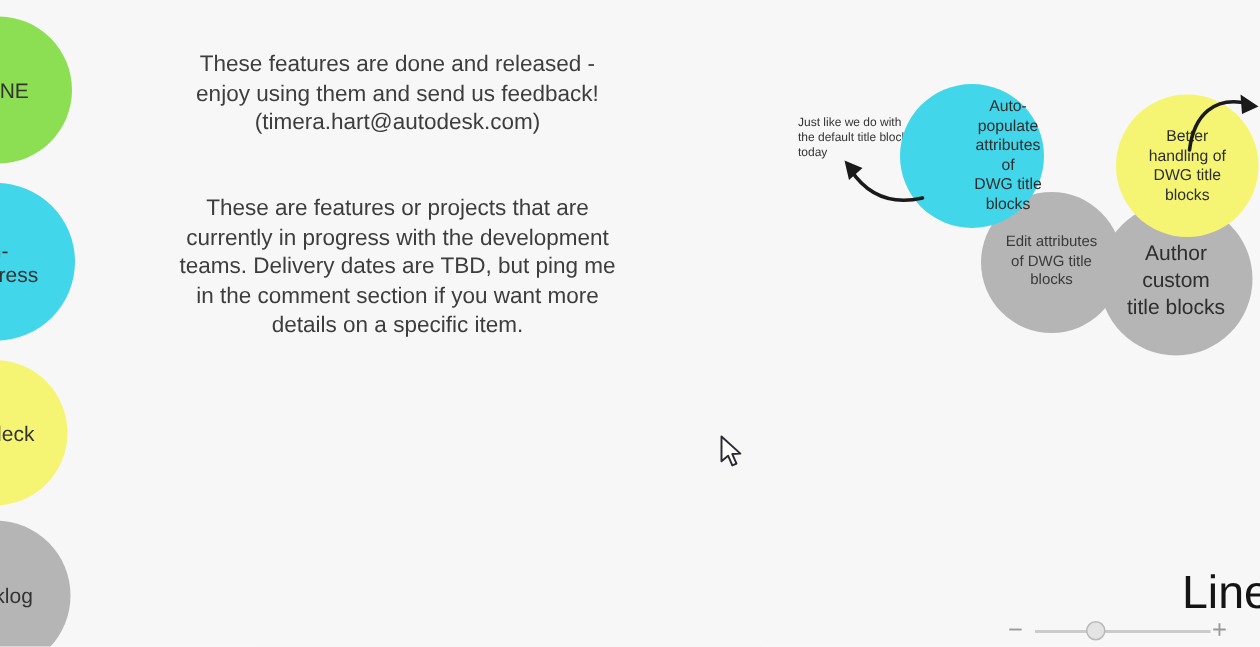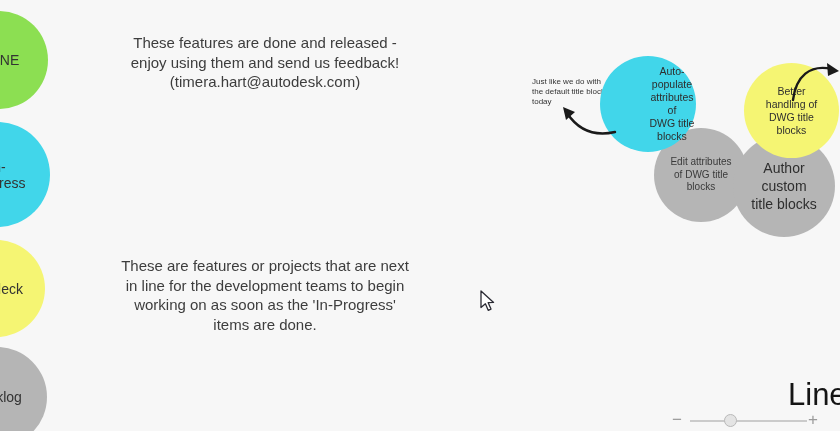--- a/index.html
+++ b/index.html
@@ -91,24 +91,25 @@
   <div class="legend-circle c-ondeck" style="background-color: rgb(245, 245, 115);">
     <span class="lbl">On-deck</span>
   </div>
   <div class="legend-circle c-backlog" style="background-color: rgb(181, 181, 181);">
     <span class="lbl">Backlog</span>
   </div>
 
   <div class="legend-desc d0">These features are done and released -
 enjoy using them and send us feedback!
 (timera.hart@autodesk.com)</div>
-  <div class="legend-desc d2">These are features or projects that are next
-in line for the development teams to begin
-working on as soon as the 'In-Progress'
-items are done.</div>
+  <div class="legend-desc d1">These are features or projects that are
+currently in progress with the development
+teams. Delivery dates are TBD, but ping me
+in the comment section if you want more
+details on a specific item.</div>
 
   <div class="annotation">Just like we do with
 the default title blocks
 today</div>
 
   <div class="bubble b-auto" style="background-color: rgb(65, 214, 234);">
     <span class="lbl">Auto-
 populate
 attributes of
 DWG title

